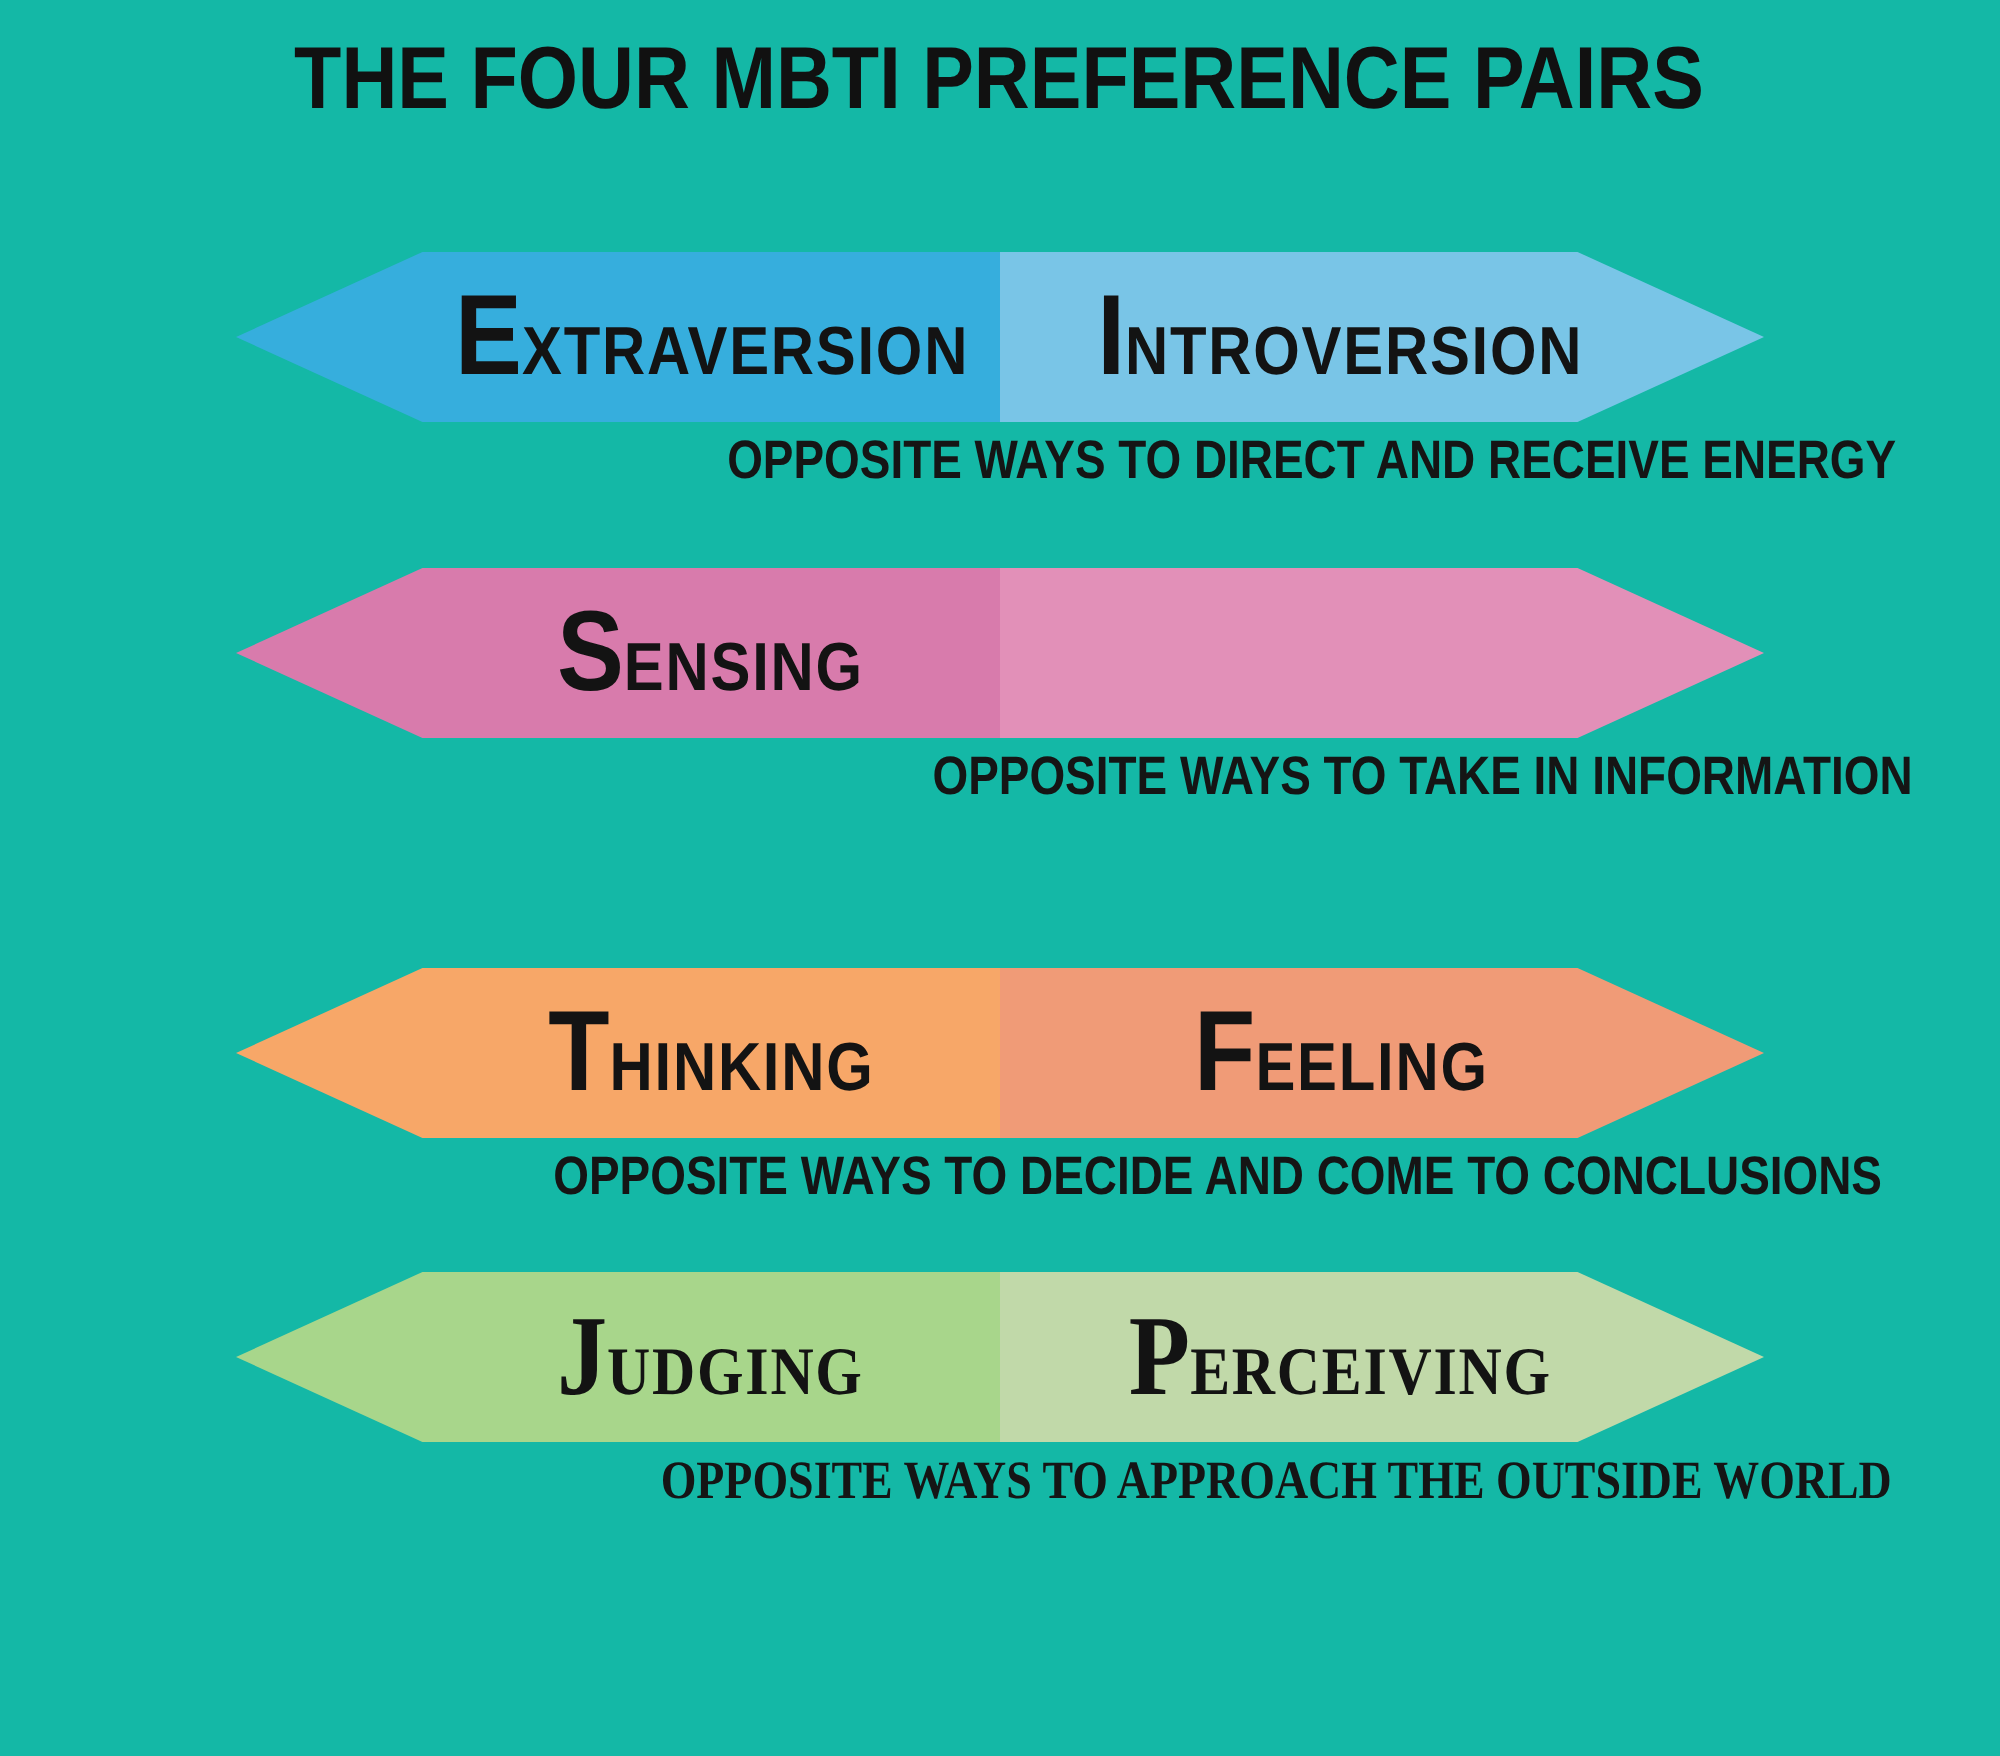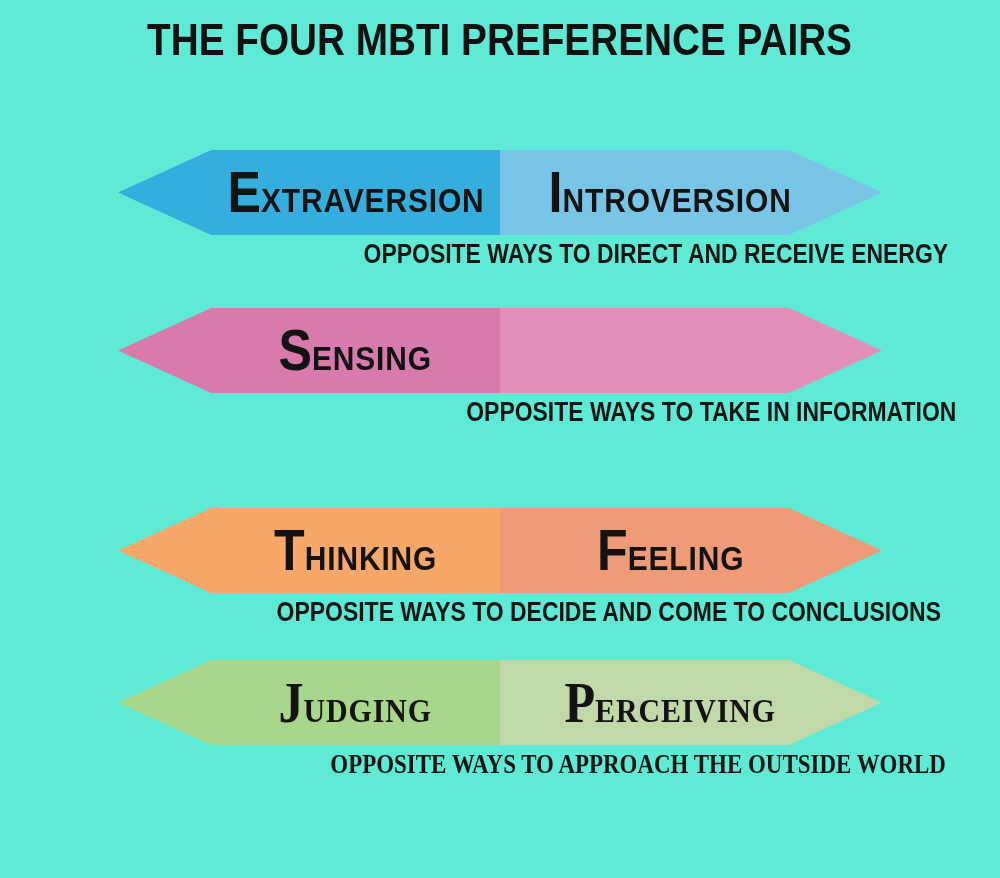--- a/index.html
+++ b/index.html
@@ -1,21 +1,21 @@
 <!DOCTYPE html>
 <html><head>
 <meta charset="utf-8">
 <style>
   html, body { margin: 0; padding: 0; }
   body { background: #ffffff; }
   .canvas {
     position: relative;
     width: 1000px;
     height: 878px;
-    background: #5eead4;
+    background: #14b8a6;
     font-family: "Liberation Sans", sans-serif;
     overflow: hidden;
   }
   .title {
     position: absolute;
     top: 16px;
     left: 0;
     width: 100%;
     margin: 0;
     text-align: center;
@@ -28,21 +28,20 @@
     display: inline-block;
     transform: scaleX(0.88);
     transform-origin: center;
     white-space: nowrap;
   }
   .pair {
     position: absolute;
     left: 0;
     width: 100%;
     height: 130px;
-    margin-top: 24px;
   }
   .pair-1 { top: 126px; }
   .pair-2 { top: 284px; }
   .pair-3 { top: 484px; }
   .pair-4 { top: 636px; font-family: Liberation Serif, serif; }
   .arrow {
     position: absolute;
     left: 118px;
     top: 0;
     width: 764px;

